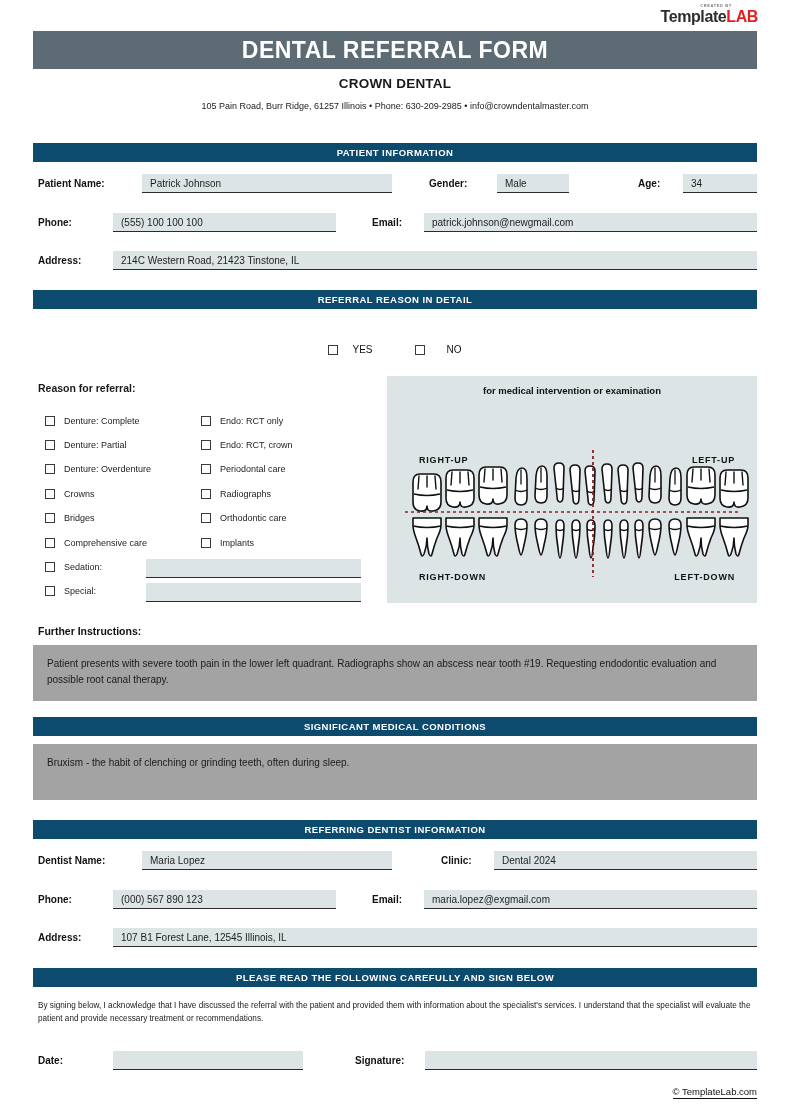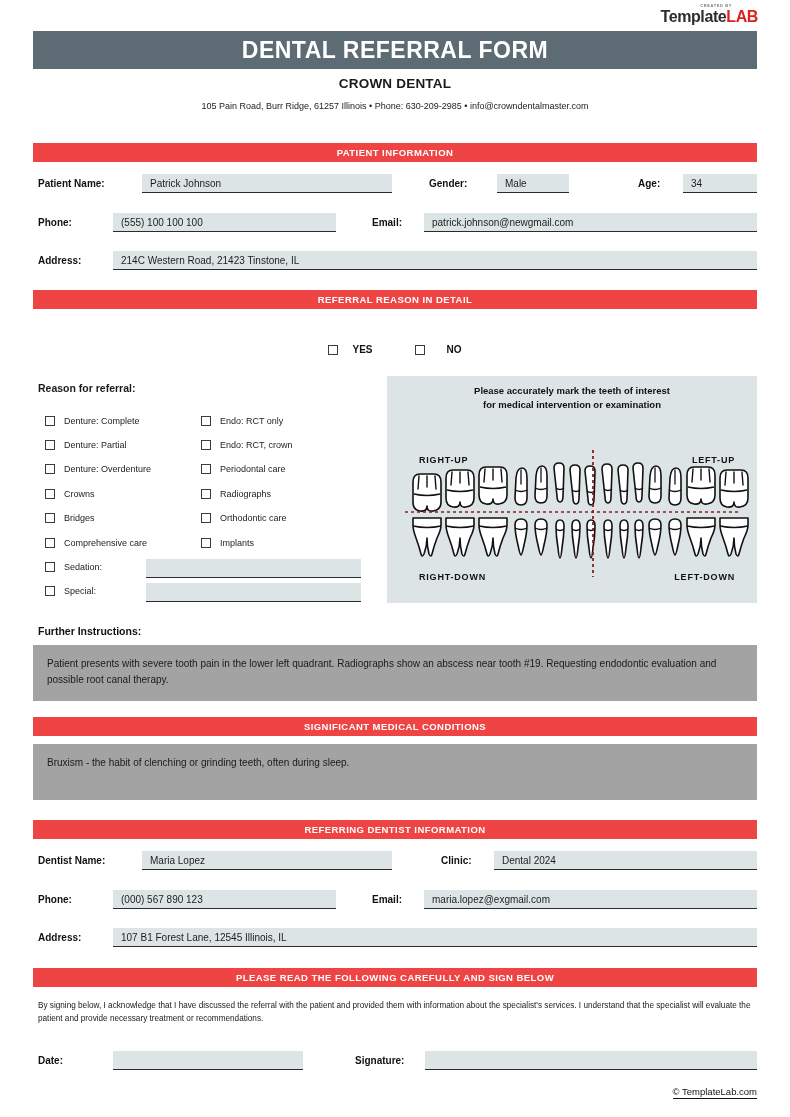--- a/index.html
+++ b/index.html
@@ -78,21 +78,21 @@
     font-size: 9px;
     color: #222;
   }
 
   
   .secbar {
     position: absolute;
     left: 33px;
     width: 724px;
     height: 19px;
-    background: #ef4444;
+    background: #0c4a6e;
     color: #ffffff;
     display: flex;
     align-items: center;
     justify-content: center;
     font-size: 9.5px;
     font-weight: 700;
     letter-spacing: .45px;
   }
 
   
@@ -136,21 +136,21 @@
     gap: 0px;
     font-size: 10px;
   }
   .cb {
     width: 10px; height: 10px;
     border: 1.2px solid #3b3b3b;
     background: #fff;
     box-sizing: border-box;
     display: inline-block;
   }
-  .cb-txt { font-size: 10px; color: #111; font-weight: bold; }
+  .cb-txt { font-size: 10px; color: #111; }
 
   
   .reason-title {
     position: absolute;
     left: 38px; top: 382px;
     font-size: 10.5px;
     font-weight: 700;
   }
   .optitem {
     position: absolute;
@@ -326,21 +326,20 @@
   <div class="fld" style="left:146px; top:559px; width:215px"></div>
 
   <div class="optitem" style="left:45px; top:586px">
     <span class="cb"></span>
     <span>Special:</span>
   </div>
   <div class="fld" style="left:146px; top:583px; width:215px"></div>
 
   <div class="teeth-panel">
     <div class="teeth-cap">
-      <div>Please accurately mark the teeth of interest</div>
       <div>for medical intervention or examination</div>
     </div>
     <div class="quad-lbl" style="left:32px; top:79px">RIGHT-UP</div>
     <div class="quad-lbl" style="right:22px; top:79px">LEFT-UP</div>
     <div class="quad-lbl" style="left:32px; top:196px">RIGHT-DOWN</div>
     <div class="quad-lbl" style="right:22px; top:196px">LEFT-DOWN</div>
 
     <svg width="370" height="227" viewBox="0 0 370 227" style="position:absolute; left:0; top:0;">
       <defs>
         <g id="molar-up">

